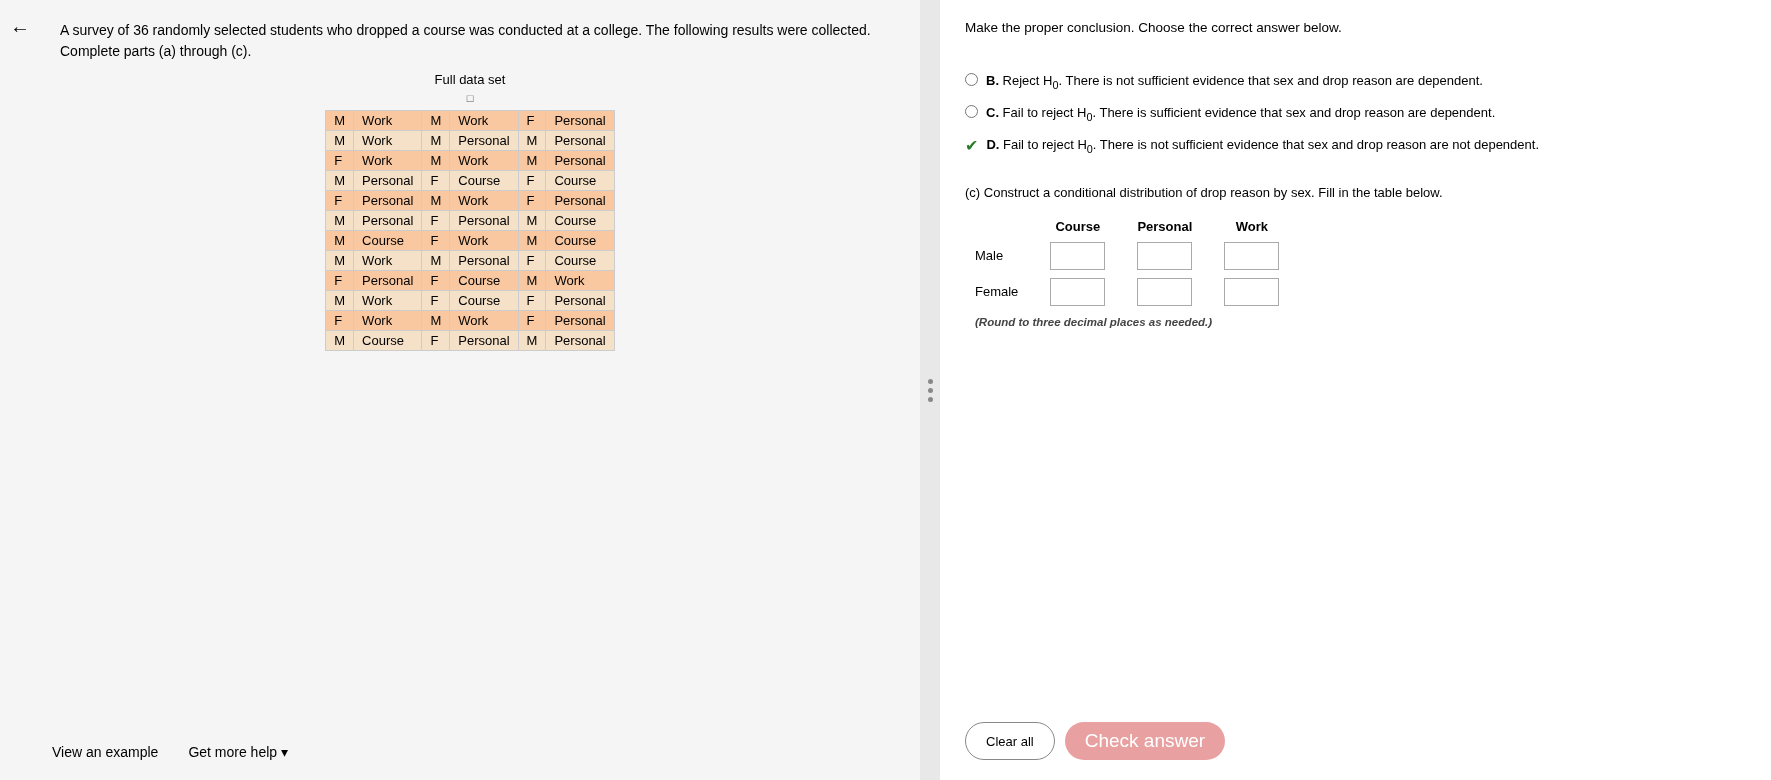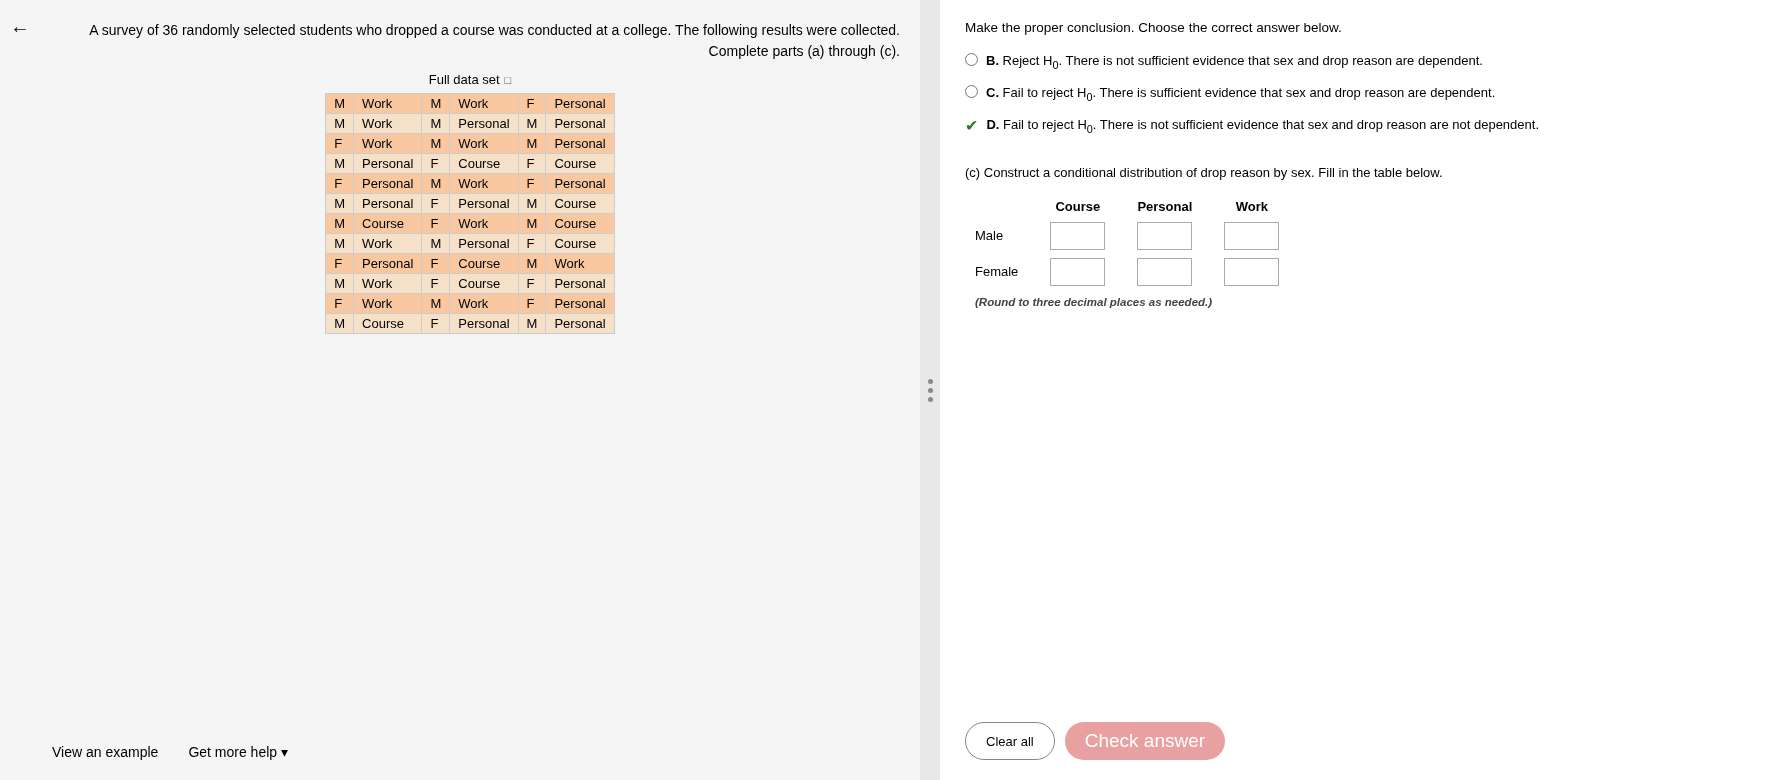--- a/index.html
+++ b/index.html
@@ -25,30 +25,30 @@
       cursor: pointer;
       position: absolute;
       top: 15px;
       left: 10px;
     }
     .question-text {
       font-size: 14px;
       line-height: 1.5;
       margin-bottom: 10px;
       padding-left: 20px;
-      text-align: right;
     }
     .full-data-label {
       text-align: center;
       font-size: 13px;
       margin-bottom: 6px;
       display: flex;
       align-items: center;
       justify-content: center;
       gap: 5px;
+      flex-direction: column;
     }
     .full-data-label .copy-icon {
       font-size: 11px;
       color: #555;
     }
     .data-table {
       border-collapse: collapse;
       margin: 0 auto;
       font-size: 13px;
     }
@@ -81,21 +81,21 @@
       background: #fff;
       padding: 20px 25px;
       display: flex;
       flex-direction: column;
       gap: 12px;
       overflow-y: auto;
     }
     .conclusion-title {
       font-size: 13.5px;
       font-weight: normal;
-      margin-bottom: 4px;
+      margin-bottom: 24px;
     }
     .radio-option {
       display: flex;
       align-items: flex-start;
       gap: 8px;
       margin-bottom: 10px;
       cursor: pointer;
     }
     .radio-option input[type="radio"] {
       margin-top: 2px;

